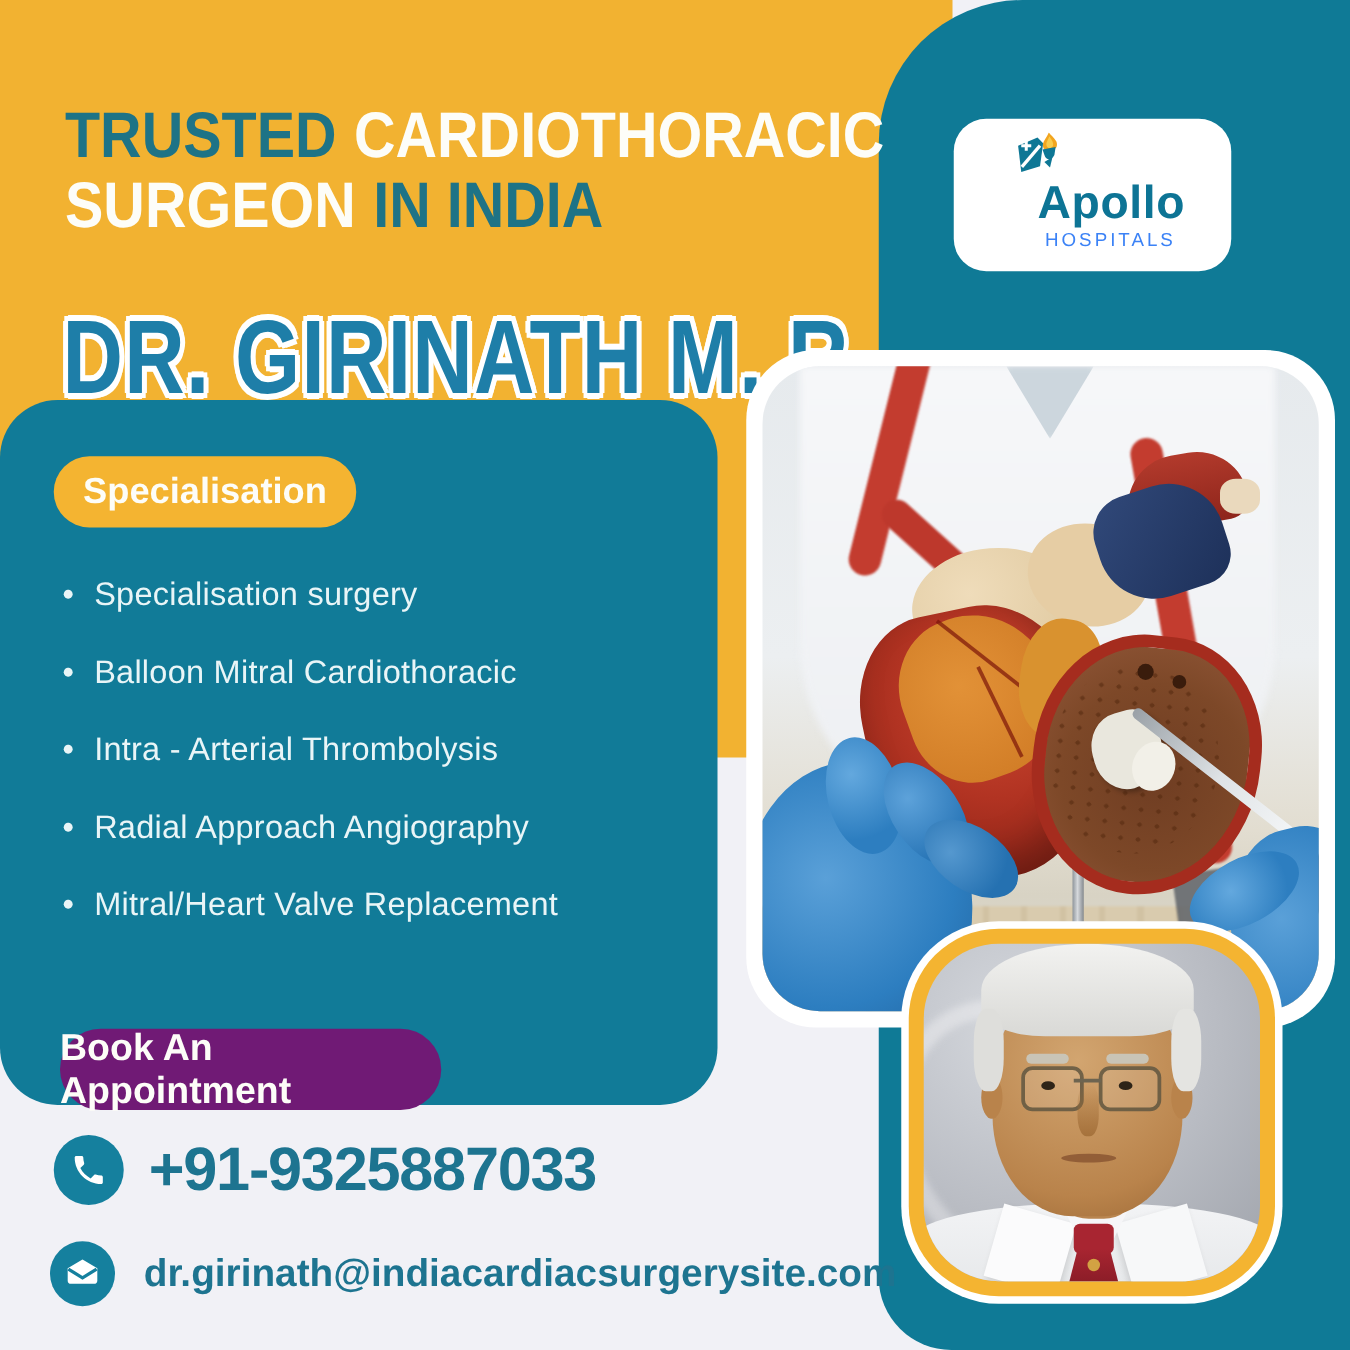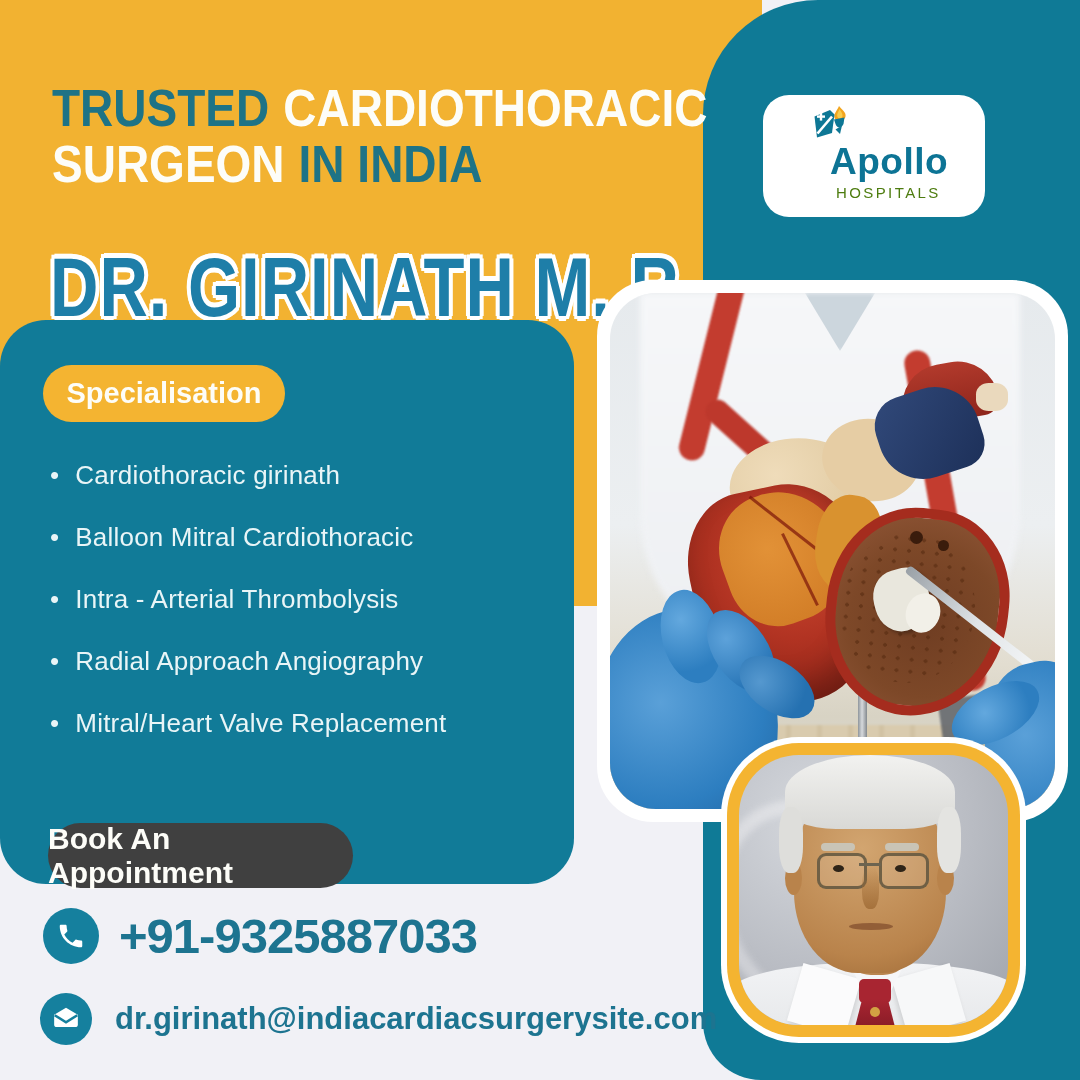--- a/index.html
+++ b/index.html
@@ -9,21 +9,21 @@
 
   
   .yellow-block{left:0;top:0;width:762px;height:606px;background:#f2b231;border-bottom-right-radius:36px;}
   .teal-right{left:703px;top:0;width:377px;height:1080px;background:#0f7a96;
               border-top-left-radius:115px;border-bottom-left-radius:58px;}
 
   
   .apollo-card{left:763px;top:95px;width:222px;height:122px;background:#fff;border-radius:26px;}
   .apollo-icon{left:48px;top:11px;width:42px;height:46px;}
   .apollo-brand{left:36px;top:46px;font-size:37px;font-weight:700;color:#0d7495;letter-spacing:.5px;margin-left:31px;}
-  .apollo-sub{left:73px;top:89px;font-size:15px;color:#4d7c0f;letter-spacing:2.4px;}
+  .apollo-sub{left:73px;top:89px;font-size:15px;color:#3b82f6;letter-spacing:2.4px;}
 
   
   .headline{left:52px;top:80px;font-size:46px;font-weight:700;line-height:50px;
             transform:scaleY(1.12);transform-origin:0 0;white-space:nowrap;}
   .hl-teal{color:#1e7386;}
   .hl-white{color:#fdfdf8;}
   .hl-sp{display:inline-block;width:14px;}
   .doctor-name{left:50px;top:238px;font-size:67px;font-weight:700;color:#1e7ea8;white-space:nowrap;
                letter-spacing:1px;transform:scaleY(1.25);transform-origin:0 0;
                text-shadow:-3px -3px 0 #fff,3px -3px 0 #fff,-3px 3px 0 #fff,3px 3px 0 #fff,
@@ -136,21 +136,21 @@
   .dp-lens-l{left:78px;top:98px;}
   .dp-lens-r{left:140px;top:98px;}
   .dp-bridge{left:120px;top:108px;width:22px;height:3px;background:#6d6450;}
   .dp-eye-l{left:94px;top:110px;width:11px;height:7px;border-radius:50%;background:#2e2418;}
   .dp-eye-r{left:156px;top:110px;width:11px;height:7px;border-radius:50%;background:#2e2418;}
   .dp-nose{left:123px;top:112px;width:17px;height:42px;border-radius:40%;opacity:.8;
            background:linear-gradient(180deg,rgba(0,0,0,0),#9e6a34);}
   .dp-mouth{left:110px;top:168px;width:44px;height:7px;border-radius:50%;background:#8a5633;opacity:.85;}
 
   
-  .book-pill{left:48px;top:823px;width:305px;height:65px;background:#404040;border-radius:33px;
+  .book-pill{left:48px;top:823px;width:305px;height:65px;background:#701a75;border-radius:33px;
              display:flex;align-items:center;justify-content:center;cursor:pointer;}
   .book-pill span{color:#fdfdf8;font-size:30px;font-weight:700;}
   .contact-row{display:flex;align-items:center;justify-content:space-between;}
   .phone-row{left:43px;top:908px;height:56px;gap:20px;}
   .email-row{left:40px;top:978px;height:52px;gap:23px;margin-top:15px;}
   .icon-circle{border-radius:50%;background:#15809e;display:flex;align-items:center;justify-content:center;flex:0 0 auto;}
   .phone-circle{width:56px;height:56px;}
   .email-circle{width:52px;height:52px;}
   .phone-text{font-size:49px;font-weight:700;color:#1d7490;letter-spacing:-1px;white-space:nowrap;}
   .email-text{font-size:31px;font-weight:700;color:#1d7490;white-space:nowrap;}
@@ -184,21 +184,21 @@
     <div><span class="hl-teal">TRUSTED</span><span class="hl-sp"></span><span class="hl-white">CARDIOTHORACIC</span></div>
     <div><span class="hl-white">SURGEON</span><span class="hl-sp"></span><span class="hl-teal">IN INDIA</span></div>
   </div>
   <div class="abs doctor-name">DR. GIRINATH M. R</div>
 
   <div class="abs spec-panel">
     <div class="abs spec-pill">
       <span>Specialisation</span>
     </div>
     <ul class="abs spec-list">
-      <li>Cardiothoracic girinath</li>
+      <li>Specialisation surgery</li>
       <li>Balloon Mitral Cardiothoracic</li>
       <li>Intra - Arterial Thrombolysis</li>
       <li>Radial Approach Angiography</li>
       <li>Mitral/Heart Valve Replacement</li>
     </ul>
   </div>
 
   <div class="abs heart-frame">
     <div class="heart-photo">
       <div class="abs hp-coat"></div>

